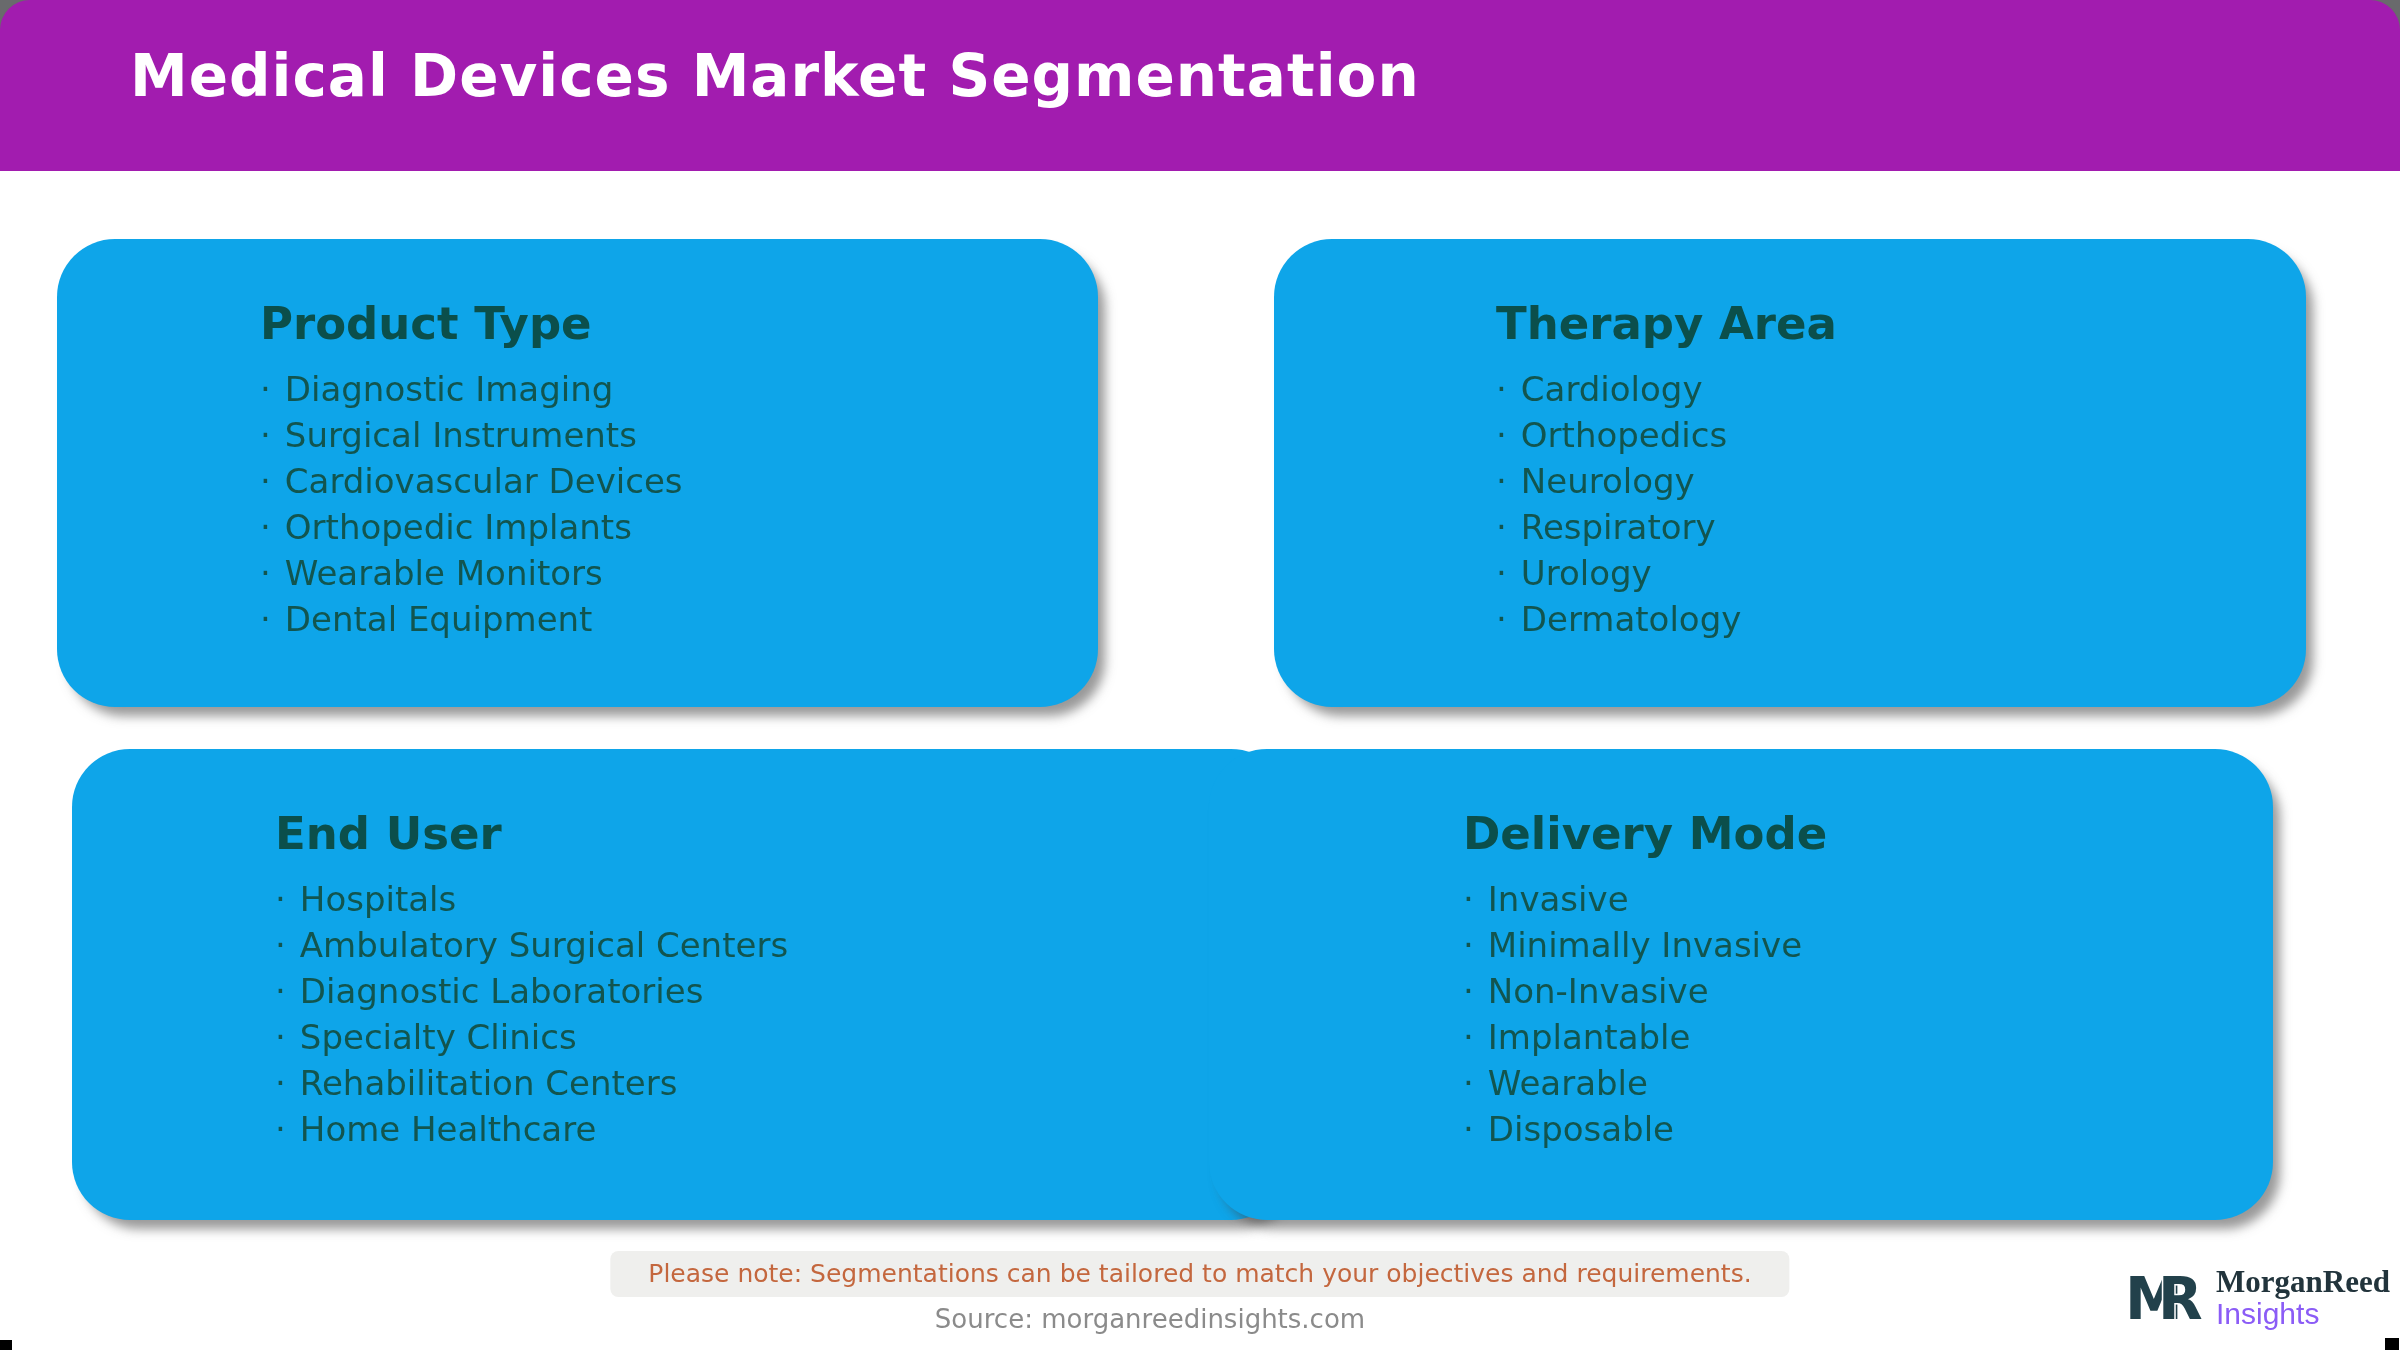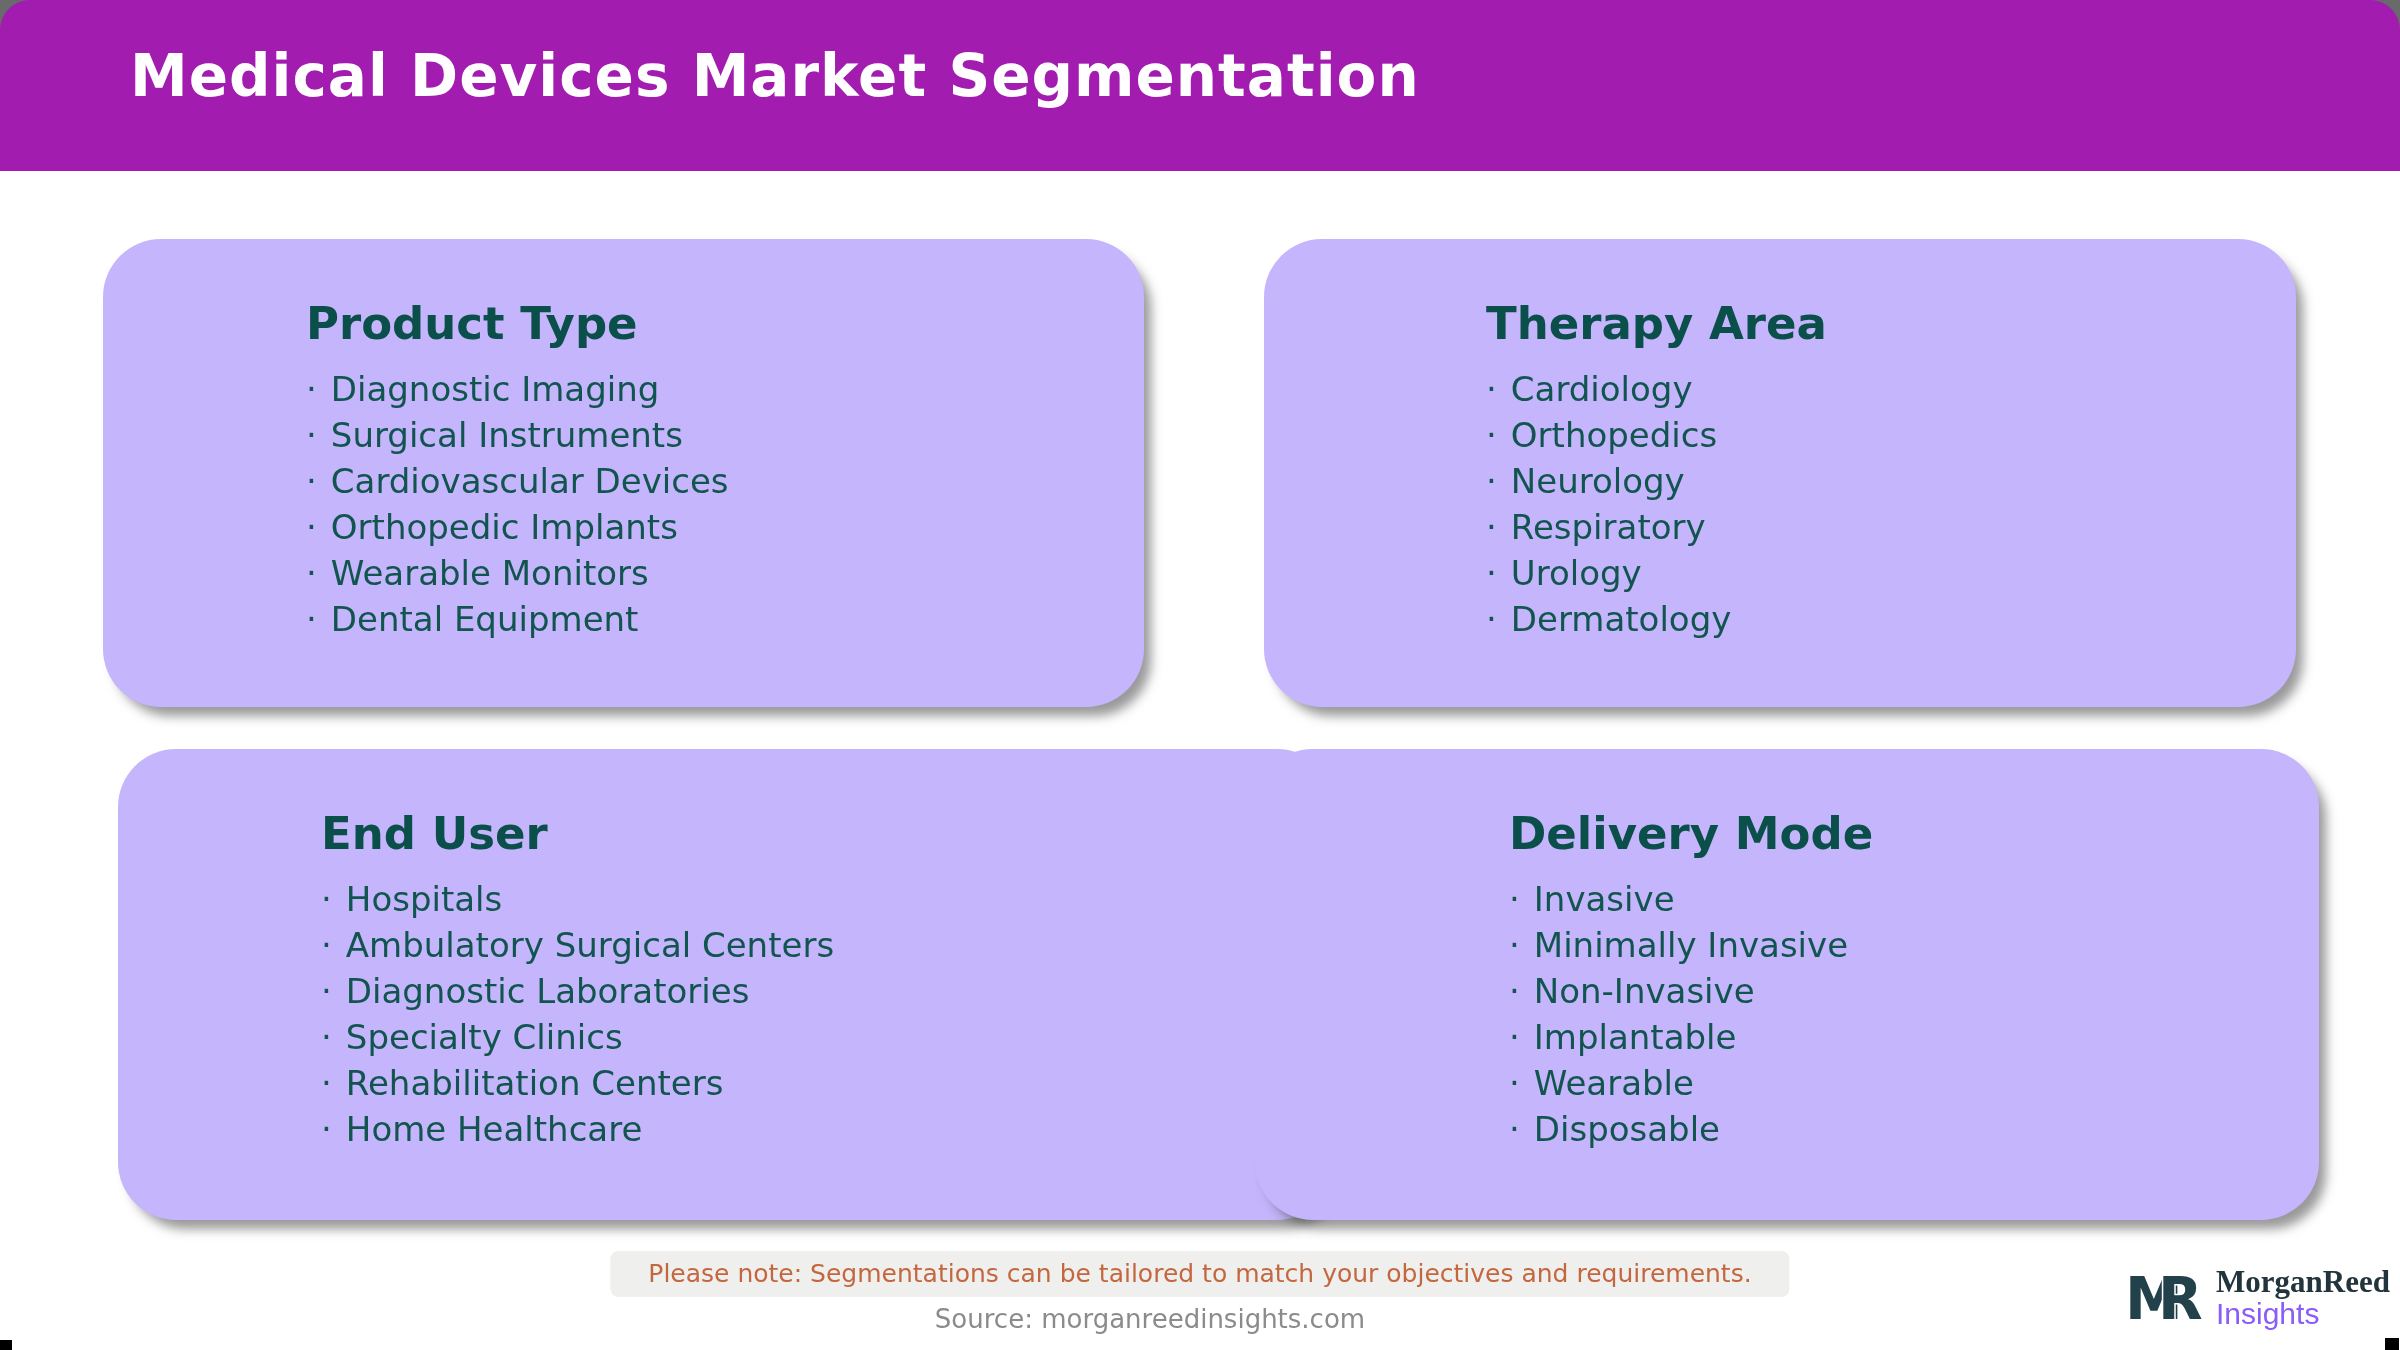--- a/index.html
+++ b/index.html
@@ -18,26 +18,25 @@
     position:absolute;top:0;left:0;width:100%;height:171px;
     background:#a21caf;border-radius:30px 30px 0 0;
     display:flex;align-items:center;
   }
   .header .title{
     margin:0 0 20px 130px;
     font-size:58px;font-weight:bold;color:#ffffff;letter-spacing:1px;
   }
 
   .card{
-    position:absolute;background:#c4b5fd;border-radius:58px;
+    position:absolute;background:#0ea5e9;border-radius:58px;
     box-shadow:9px 11px 11px -2px rgba(70,70,70,.55);
-    margin-left:46px;
   }
   .card-product-type {left:57px;  top:239px;width:1041px;height:468px;}
-  .card-therapy-area {left:1218px;top:239px;width:1032px;height:468px;}
+  .card-therapy-area {left:1274px;top:239px;width:1032px;height:468px;}
   .card-end-user     {left:72px;  top:749px;width:1217px;height:471px;}
   .card-delivery-mode{left:1209px;top:749px;width:1032px;height:471px;padding-left:32px;}
 
   .card-inner{padding:58px 30px 0 203px;}
   .card-therapy-area .card-inner,
   .card-delivery-mode .card-inner{padding-left:222px;}
 
   .card-title{margin:0;font-size:45px;font-weight:bold;color:#0b4f4b;}
   .card-list{list-style:none;margin:16px 0 0;padding:0;}
   .card-list li{

